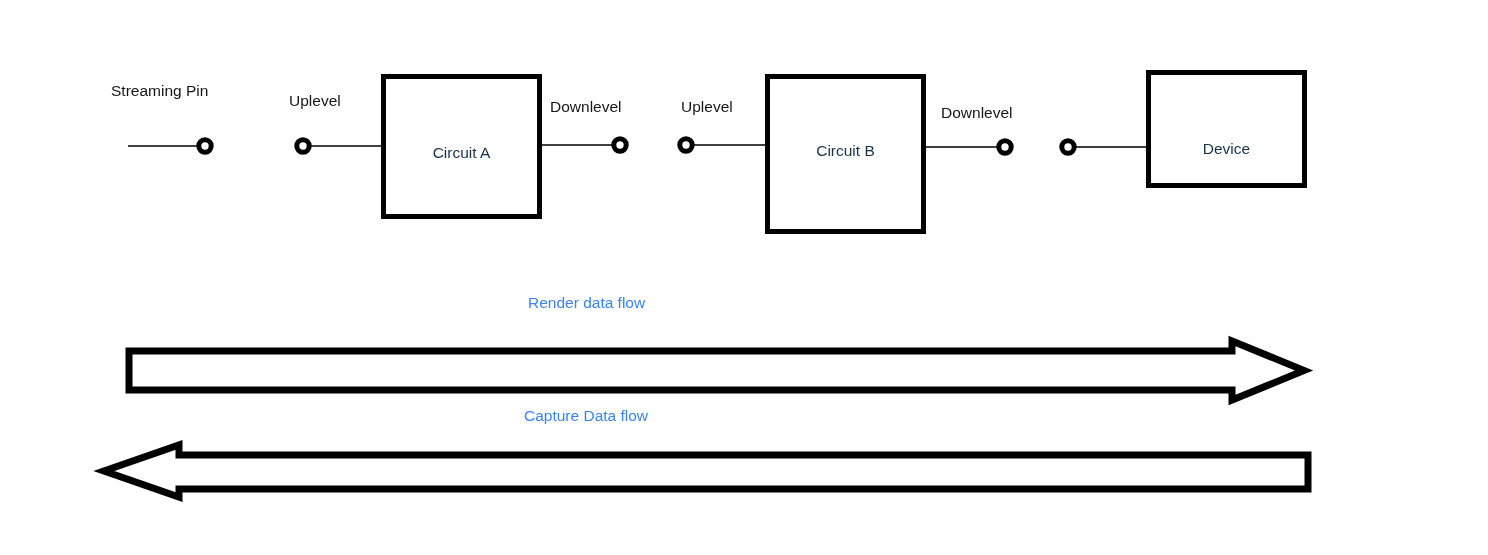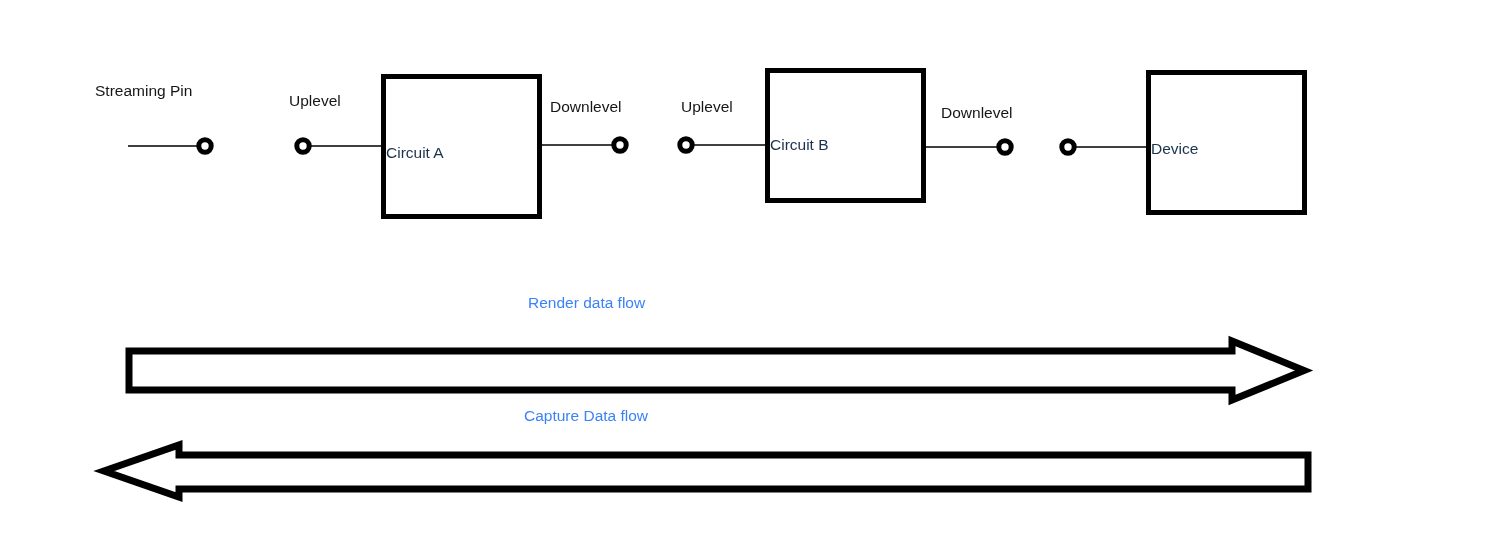--- a/index.html
+++ b/index.html
@@ -29,20 +29,21 @@
   .box {
     position: absolute;
     box-sizing: border-box;
     border: 5px solid #000000;
     background: #ffffff;
   }
   .box-label {
     position: absolute;
     left: 0;
     right: 0;
+    text-align: center;
     color: #18324b;
     font-size: 15.5px;
     white-space: nowrap;
     font-family: "Liberation Sans", sans-serif;
   }
   .flow-label {
     position: absolute;
     color: #3b82f6;
     font-size: 15.5px;
     white-space: nowrap;
@@ -91,34 +92,34 @@
     <g>
       <line x1="1076" y1="147" x2="1147" y2="147" stroke="#000000" stroke-width="1.6"></line>
       <circle cx="1068" cy="147" r="6.2" fill="none" stroke="#000000" stroke-width="5"></circle>
     </g>
 
     <polygon points="129,351 1232,351 1232,341 1304,370.5 1232,400 1232,390 129,390" fill="#ffffff" stroke="#000000" stroke-width="7" stroke-linejoin="miter"></polygon>
 
     <polygon points="1308,455 179,455 179,445 104,471 179,497 179,489 1308,489" fill="#ffffff" stroke="#000000" stroke-width="7" stroke-linejoin="miter"></polygon>
   </svg>
 
-  <div class="label" style="left:95px; top:83px;">Streaming Pin</div>
+  <div class="label" style="left:111px; top:83px;">Streaming Pin</div>
   <div class="label" style="left:289px; top:93px;">Uplevel</div>
   <div class="label" style="left:550px; top:99px;">Downlevel</div>
   <div class="label" style="left:681px; top:99px;">Uplevel</div>
   <div class="label" style="left:941px; top:105px;">Downlevel</div>
 
   <div class="box" style="left:381px; top:74px; width:161px; height:145px;">
     <div class="box-label" style="top:65px;">Circuit A</div>
   </div>
 
-  <div class="box" style="left:765px; top:68px; width:161px; height:135px;">
+  <div class="box" style="left:765px; top:74px; width:161px; height:160px;">
     <div class="box-label" style="top:63px;">Circuit B</div>
   </div>
 
-  <div class="box" style="left:1146px; top:70px; width:161px; height:145px;">
+  <div class="box" style="left:1146px; top:70px; width:161px; height:118px;">
     <div class="box-label" style="top:65px;">Device</div>
   </div>
 
   <div class="flow-label" style="left:528px; top:294px;">Render data flow</div>
   <div class="flow-label" style="left:524px; top:407px;">Capture Data flow</div>
 
 </div>
 
 </body></html>

